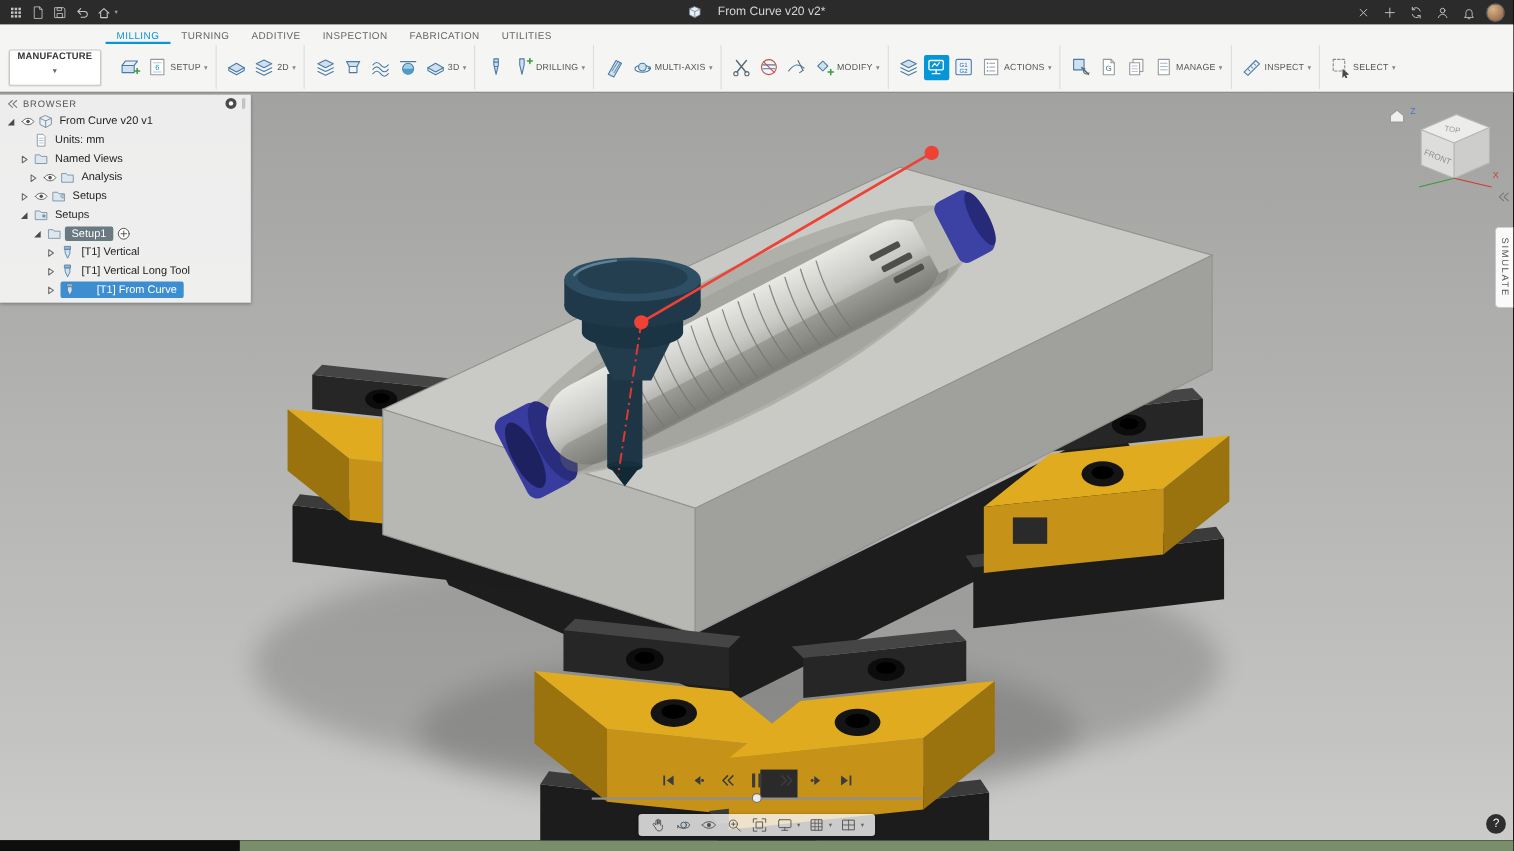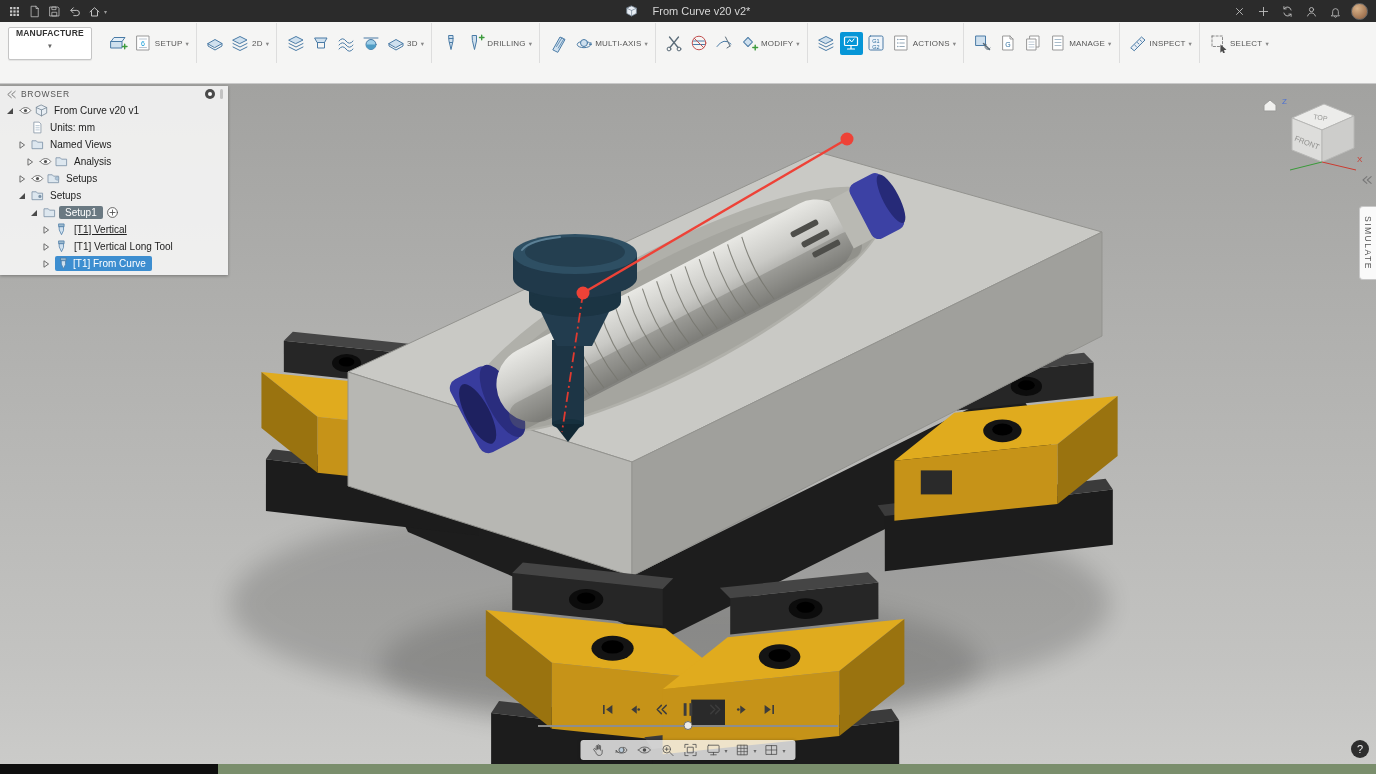--- a/index.html
+++ b/index.html
@@ -48,21 +48,21 @@
   .bdot:after{content:"";position:absolute;inset:3px;background:#fff;border-radius:50%;}
   .bhandle{width:3px;height:10px;background:#c2c2c2;border-radius:2px;}
   .trow{display:flex;align-items:center;height:17px;gap:3px;white-space:nowrap;}
   .caret-box{width:12px;height:12px;flex:0 0 12px;display:inline-flex;}
   .caret-box svg{width:12px;height:12px;}
   .ticon12{width:13px;height:13px;display:inline-flex;flex:0 0 13px;}
   .ticon12 svg{width:13px;height:13px;}
   .tlabel{padding:0 3px;font-size:10px;color:#222;}
   .chip.dark{background:var(--setup-chip);color:#fff;border-radius:2px;padding:1px 6px;}
   .chip.dark.tlabel{color:#fff;}
-  .chip.blue{background:var(--selection);color:#fff;border-radius:2px;display:inline-flex;align-items:center;gap:3px;padding:1px 6px 1px 2px;}
+  .chip.blue{background:var(--selection);color:#fff;border-radius:2px;display:inline-flex;align-items:center;gap:18px;padding:1px 6px 1px 2px;}
   .chip.blue .tlabel{color:#fff;padding:0;}
 
   
   .viewcube{position:absolute;right:12px;top:8px;width:104px;height:86px;}
   .panel-collapse{position:absolute;right:4px;top:88px;width:12px;height:12px;}
   .simulate-tab{position:absolute;right:0;top:122px;writing-mode:vertical-rl;background:#fafafa;border:1px solid #c8c8c8;border-right:none;border-radius:4px 0 0 4px;font-size:8.5px;color:#555;letter-spacing:1.5px;padding:9px 3px;}
 
   
   .playback{position:absolute;left:50%;bottom:46px;transform:translateX(-50%);display:flex;align-items:center;gap:9px;}
   .pbtn{width:18px;height:18px;background:none;border:none;padding:0;display:inline-flex;align-items:center;justify-content:center;cursor:pointer;}
@@ -167,20 +167,28 @@
           <svg viewBox="0 0 20 20" fill="none" stroke-linecap="round" stroke-linejoin="round">
             <path d="M6.2 14v-4a3.8 3.8 0 0 1 7.6 0v4l1.4 1.8H4.8z" stroke="#bfbfbf" stroke-width="1.1"></path>
             <path d="M8.6 16.8a1.5 1.5 0 0 0 2.8 0" stroke="#bfbfbf" stroke-width="1.1"></path>
           </svg>
         </span>
         <span class="avatar"></span>
       </div>
   </header>
 
   <div class="ribbon">
+    <div class="tabs" id="tabs">
+        <div class="tab active">MILLING</div>
+        <div class="tab">TURNING</div>
+        <div class="tab">ADDITIVE</div>
+        <div class="tab">INSPECTION</div>
+        <div class="tab">FABRICATION</div>
+        <div class="tab">UTILITIES</div>
+      </div>
     <div class="tools">
       <button class="workspace">
         <span>MANUFACTURE</span>
         <span class="wcaret">▾</span>
       </button>
       <div class="groups" id="groups">
           <div class="group">
             <div class="gicons">
               <span class="ticon">
                 <svg viewBox="0 0 20 20" fill="none" stroke-linecap="round" stroke-linejoin="round">
@@ -677,21 +685,21 @@
               </svg>
             </span>
             <span class="tlabel chip dark">Setup1</span>
             <span class="ticon12">
               <svg viewBox="0 0 14 14" fill="none" stroke-linecap="round" stroke-linejoin="round">
                 <circle cx="7" cy="7" r="5.3" fill="#fff" stroke="#4a4a4a" stroke-width=".9"></circle>
                 <path d="M7 4.3v5.4M4.3 7h5.4" stroke="#4a4a4a" stroke-width=".9"></path>
               </svg>
             </span>
           </div>
-          <div class="trow" style="padding-left: 40px; text-decoration: underline;">
+          <div class="trow" style="padding-left: 40px;">
             <span class="caret-box">
               <svg viewBox="0 0 14 14" fill="none" stroke-linecap="round" stroke-linejoin="round">
                 <path d="M5 3.5 10 7l-5 3.5z" stroke="#666" stroke-width="1.1"></path>
               </svg>
             </span>
             <span class="ticon12">
               <svg viewBox="0 0 14 14" fill="none" stroke-linecap="round" stroke-linejoin="round">
                 <rect x="4.2" y="1" width="5.6" height="3" fill="#9ab8cc" stroke="#4a7ba6" stroke-width=".8"></rect>
                 <path d="M4.8 4h4.4v4L7 12.6 4.8 8z" fill="#cfe0ee" stroke="#4a7ba6" stroke-width=".8"></path>
               </svg>

